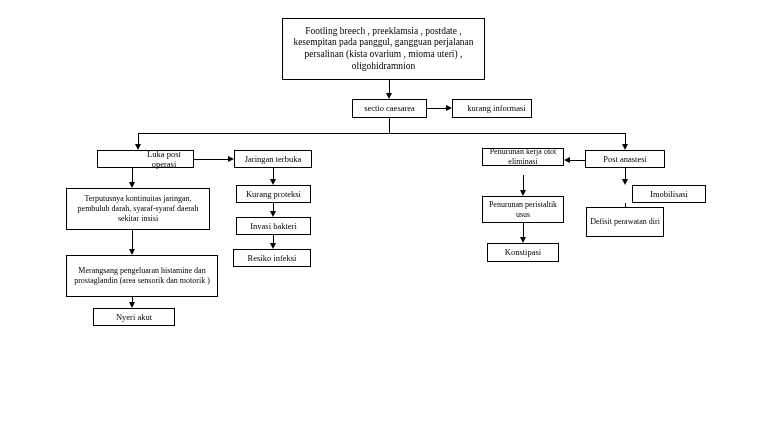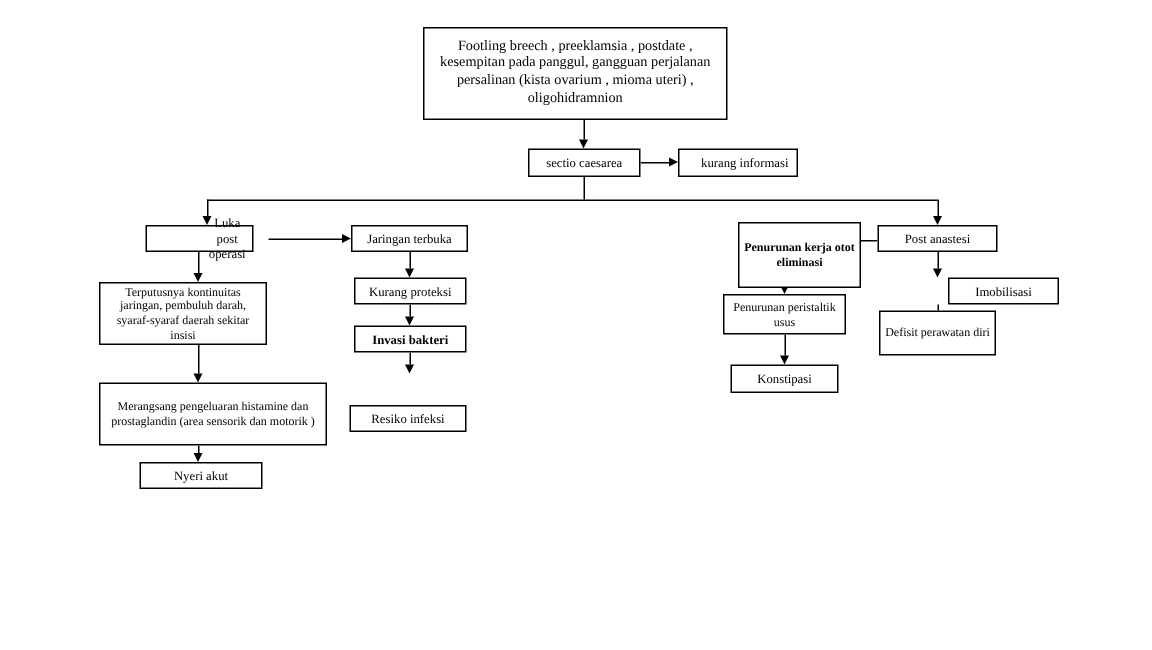--- a/index.html
+++ b/index.html
@@ -74,53 +74,53 @@
   </div>
 
   <div class="node" style="left:352px; top:99px; width:75px; height:19px; font-size:8.5px;">
     <span>sectio caesarea</span>
   </div>
 
   <div class="node" style="left:452px; top:99px; width:80px; height:19px; font-size:8.5px;padding-left:12px;">
     <span>kurang informasi</span>
   </div>
 
-  <div class="node" style="left:97px; top:150px; width:72px; height:18px; font-size:8.5px;padding-left:40px;">
+  <div class="node" style="left:97px; top:150px; width:97px; height:18px; font-size:8.5px;padding-left:40px;">
     <span>Luka post operasi</span>
   </div>
 
-  <div class="node" style="left:66px; top:188px; width:112px; height:42px; font-size:8px;">
+  <div class="node" style="left:66px; top:188px; width:144px; height:42px; font-size:8px;">
     <span>Terputusnya kontinuitas jaringan, pembuluh darah, syaraf-syaraf daerah sekitar insisi</span>
   </div>
 
   <div class="node" style="left:66px; top:255px; width:152px; height:42px; font-size:8px;">
     <span>Merangsang pengeluaran histamine dan prostaglandin (area sensorik dan motorik )</span>
   </div>
 
   <div class="node" style="left:93px; top:308px; width:82px; height:18px; font-size:8.5px;">
     <span>Nyeri akut</span>
   </div>
 
   <div class="node" style="left:234px; top:150px; width:78px; height:18px; font-size:8.5px;">
     <span>Jaringan terbuka</span>
   </div>
 
   <div class="node" style="left:236px; top:185px; width:75px; height:18px; font-size:8.5px;">
     <span>Kurang proteksi</span>
   </div>
 
-  <div class="node" style="left:236px; top:217px; width:75px; height:18px; font-size:8.5px;font-weight:bold;">
+  <div class="node" style="left:236px; top:217px; width:75px; height:18px; font-size:8.5px;">
     <span>Invasi bakteri</span>
   </div>
 
-  <div class="node" style="left:233px; top:249px; width:78px; height:18px; font-size:8.5px;margin-top:21px;">
+  <div class="node" style="left:233px; top:249px; width:78px; height:18px; font-size:8.5px;">
     <span>Resiko infeksi</span>
   </div>
 
-  <div class="node" style="left:492px; top:148px; width:82px; height:44px; font-size:8px;font-weight:bold;">
+  <div class="node" style="left:482px; top:148px; width:82px; height:18px; font-size:8px;">
     <span>Penurunan kerja otot eliminasi</span>
   </div>
 
   <div class="node" style="left:482px; top:196px; width:82px; height:27px; font-size:8px;">
     <span>Penurunan peristaltik usus</span>
   </div>
 
   <div class="node" style="left:487px; top:243px; width:72px; height:19px; font-size:8.5px;">
     <span>Konstipasi</span>
   </div>

